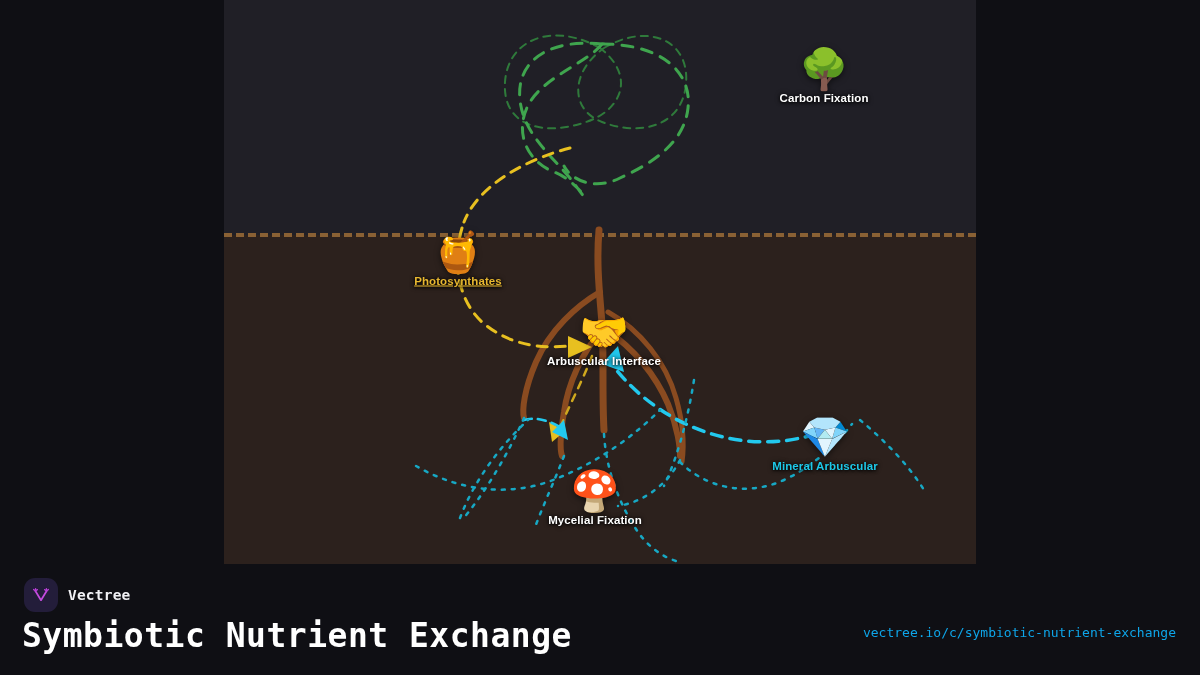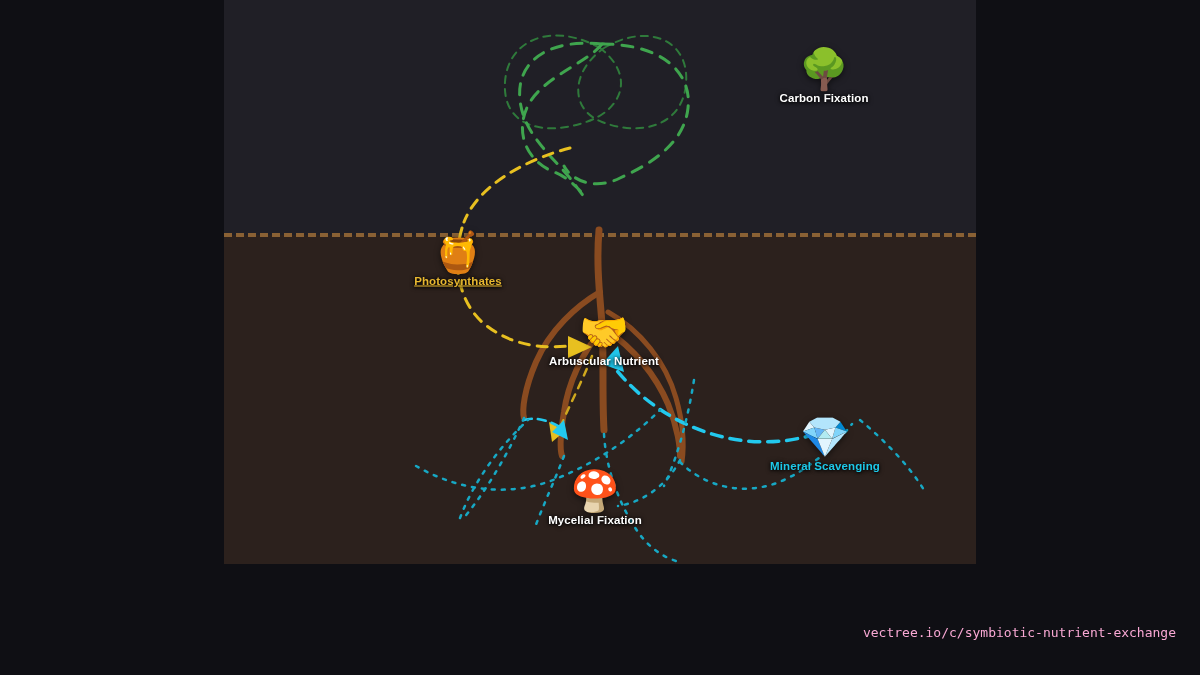--- a/index.html
+++ b/index.html
@@ -123,21 +123,21 @@
     color: #ffffff;
     letter-spacing: 0.5px;
     white-space: nowrap;
   }
   #footer-url {
     position: absolute;
     right: 24px;
     top: 625px;
     font-family: "DejaVu Sans Mono", monospace;
     font-size: 13px;
-    color: #f9a8d4;
+    color: #0ea5e9;
     white-space: nowrap;
   }
 </style>
 </head>
 <body>
 
 <div id="canvas-frame">
 
   <div id="sky-layer"></div>
   <div id="soil-layer"></div>
@@ -196,29 +196,40 @@
     <span class="node-label label-white">Carbon Fixation</span>
   </div>
 
   <div class="node" style="left:234px; top:258px;">
     <span class="node-emoji">🍯</span>
     <span class="node-label label-gold">Photosynthates</span>
   </div>
 
   <div class="node" style="left:380px; top:338px;">
     <span class="node-emoji">🤝</span>
-    <span class="node-label label-white">Arbuscular Nutrient</span>
+    <span class="node-label label-white">Arbuscular Interface</span>
   </div>
 
   <div class="node" style="left:601px; top:443px;">
     <span class="node-emoji">💎</span>
-    <span class="node-label label-cyan">Mineral Scavenging</span>
+    <span class="node-label label-cyan">Mineral Arbuscular</span>
   </div>
 
   <div class="node" style="left:371px; top:497px;">
     <span class="node-emoji">🍄</span>
     <span class="node-label label-white">Mycelial Fixation</span>
   </div>
 </div>
 
 <div id="footer">
+  <div id="brand-row">
+    <div id="brand-logo">
+      <svg width="20" height="20" viewBox="0 0 20 20" aria-hidden="true">
+        <path d="M4.4 6.0 L10 15.2 L15.6 6.0" fill="none" stroke="#c44ce0" stroke-width="1.7" stroke-linecap="round" stroke-linejoin="round"></path>
+        <path d="M4.4 6.0 L2.6 4.4 M4.4 6.0 L6.4 4.6 M4.4 6.0 L4.6 3.6" fill="none" stroke="#b93fd6" stroke-width="1.3" stroke-linecap="round"></path>
+        <path d="M15.6 6.0 L17.4 4.4 M15.6 6.0 L13.6 4.6 M15.6 6.0 L15.4 3.6" fill="none" stroke="#b93fd6" stroke-width="1.3" stroke-linecap="round"></path>
+      </svg>
+    </div>
+    <span id="brand-name">Vectree</span>
+  </div>
+  <div id="page-title">Symbiotic Nutrient Exchange</div>
 </div>
 <div id="footer-url">vectree.io/c/symbiotic-nutrient-exchange</div>
 
 </body></html>

